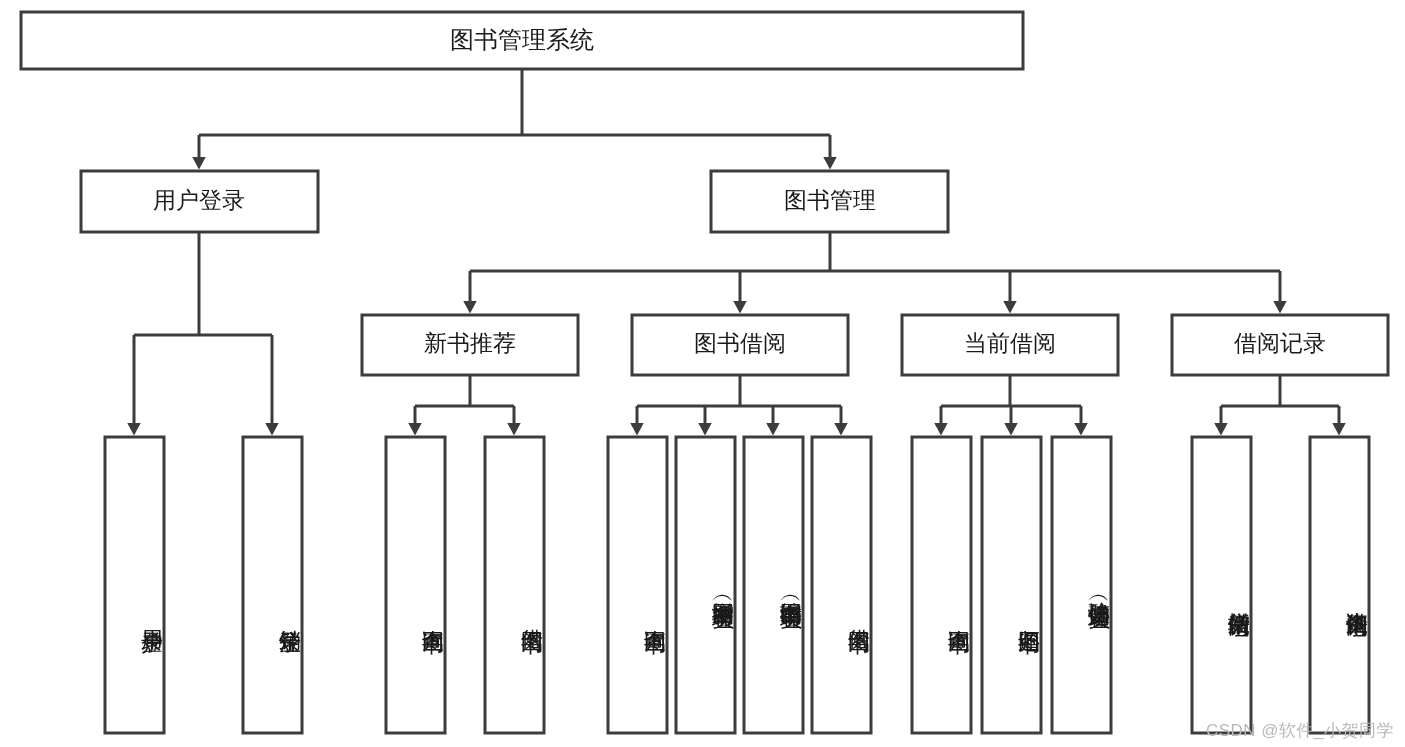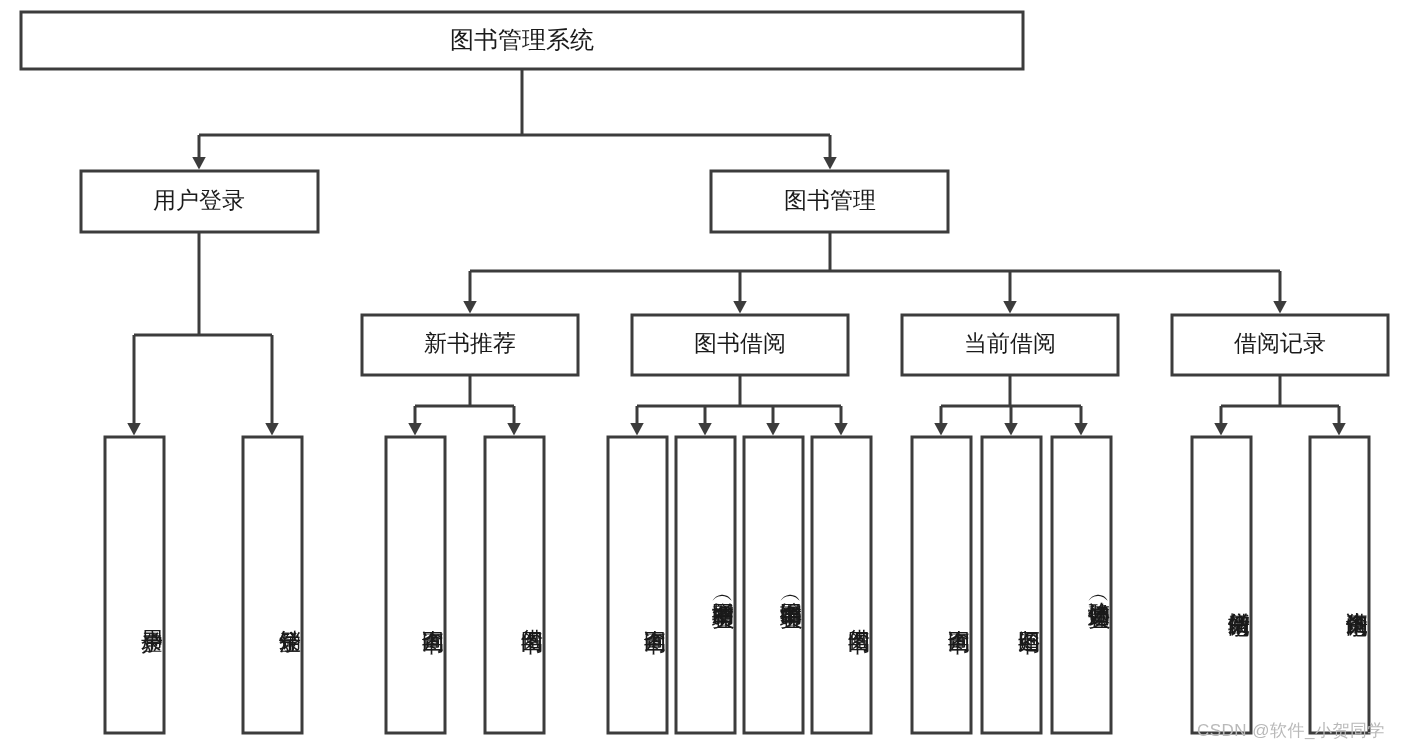--- a/index.html
+++ b/index.html
@@ -59,21 +59,21 @@
     font-family: "Liberation Sans", "DejaVu Sans", sans-serif;
     font-size: 22px;
     line-height: 1.06;
     letter-spacing: 1px;
     color: #1a1a1a;
     white-space: nowrap;
     pointer-events: none;
   }
   .watermark {
     position: absolute;
-    right: 20px;
+    right: 11px;
     bottom: 5px;
     font-family: "Liberation Sans", "DejaVu Sans", sans-serif;
     font-size: 17px;
     color: #b9b9b9;
     letter-spacing: 0.5px;
     user-select: none;
   }
 </style>
 </head>
 <body>

